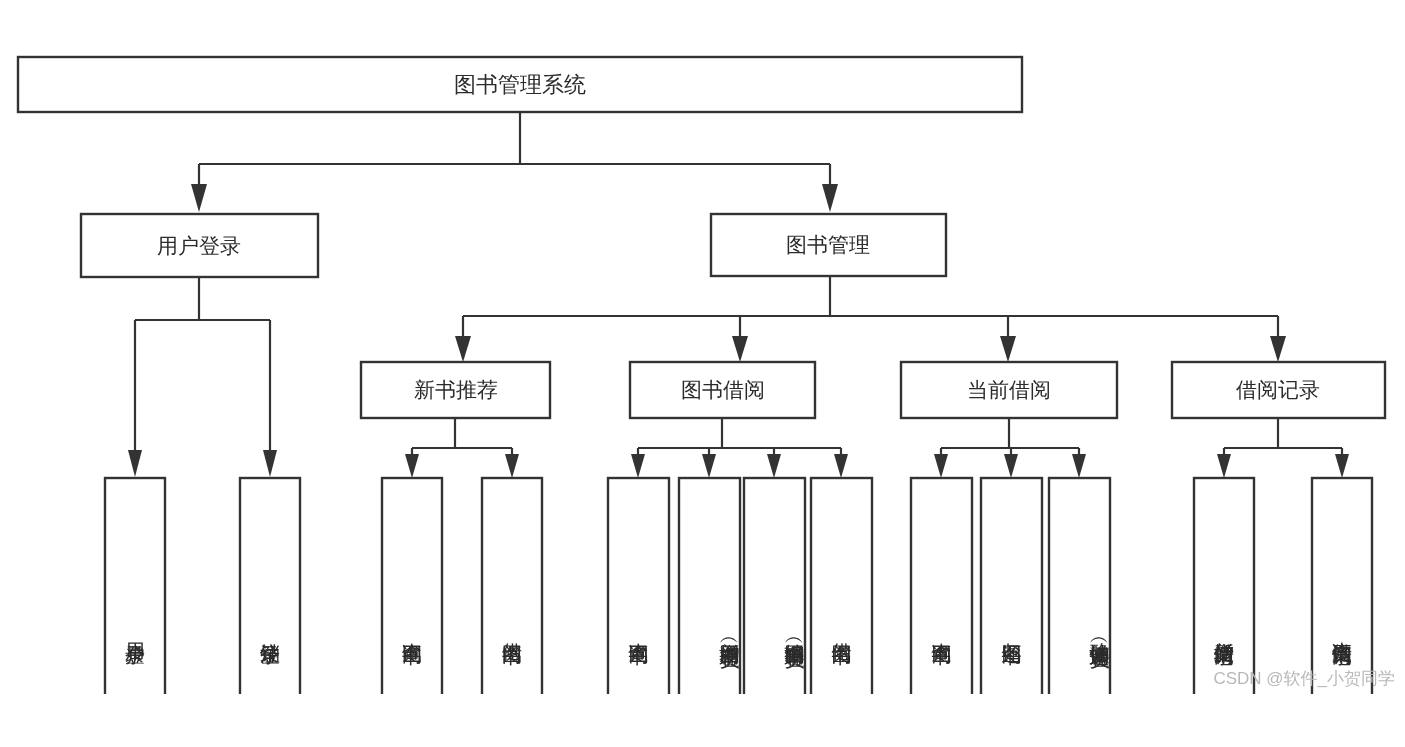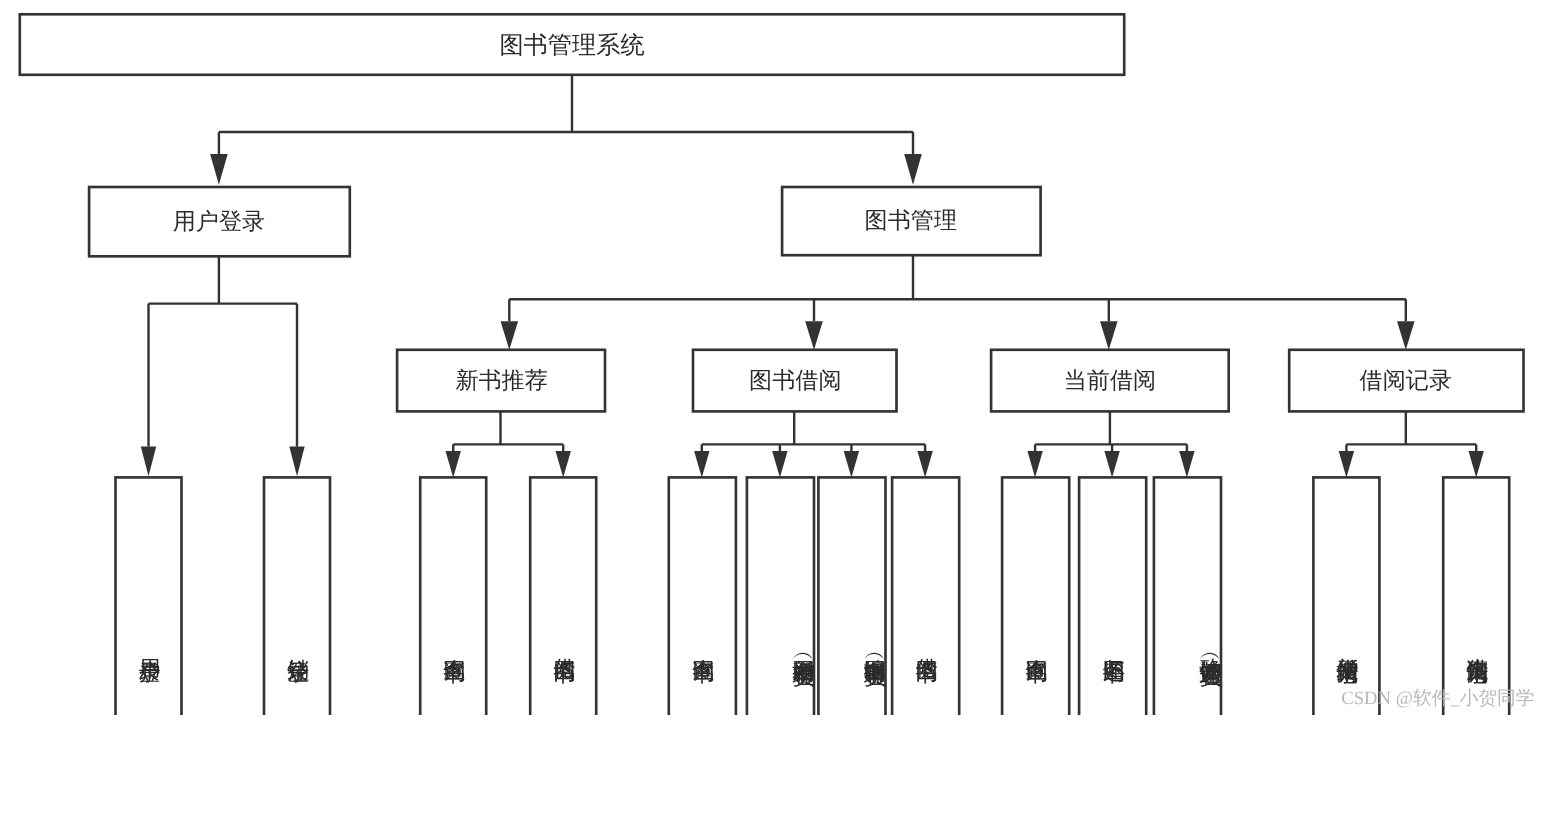--- a/index.html
+++ b/index.html
@@ -10,20 +10,21 @@
   }
   body {
     font-family: "Liberation Sans", "DejaVu Sans", sans-serif;
   }
   #diagram-root {
     position: relative;
     width: 1405px;
     height: 650px;
     background: #ffffff;
     overflow: hidden;
+    margin-top: 44px;
   }
   svg.diagram-canvas {
     position: absolute;
     top: 0;
     left: 0;
     width: 1405px;
     height: 747px;
     display: block;
   }
   .node-box {
@@ -70,21 +71,21 @@
     justify-content: center;
     text-align: center;
     white-space: nowrap;
     pointer-events: none;
     user-select: none;
   }
   .watermark {
     position: absolute;
     right: 10px;
     bottom: 4px;
-    font-family: Liberation Serif, serif;
+    font-family: Liberation Sans, sans-serif;
     font-size: 17px;
     color: #b8b8b8;
     white-space: nowrap;
     user-select: none;
   }
 </style>
 </head>
 <body>
 
 <div id="diagram-root">

